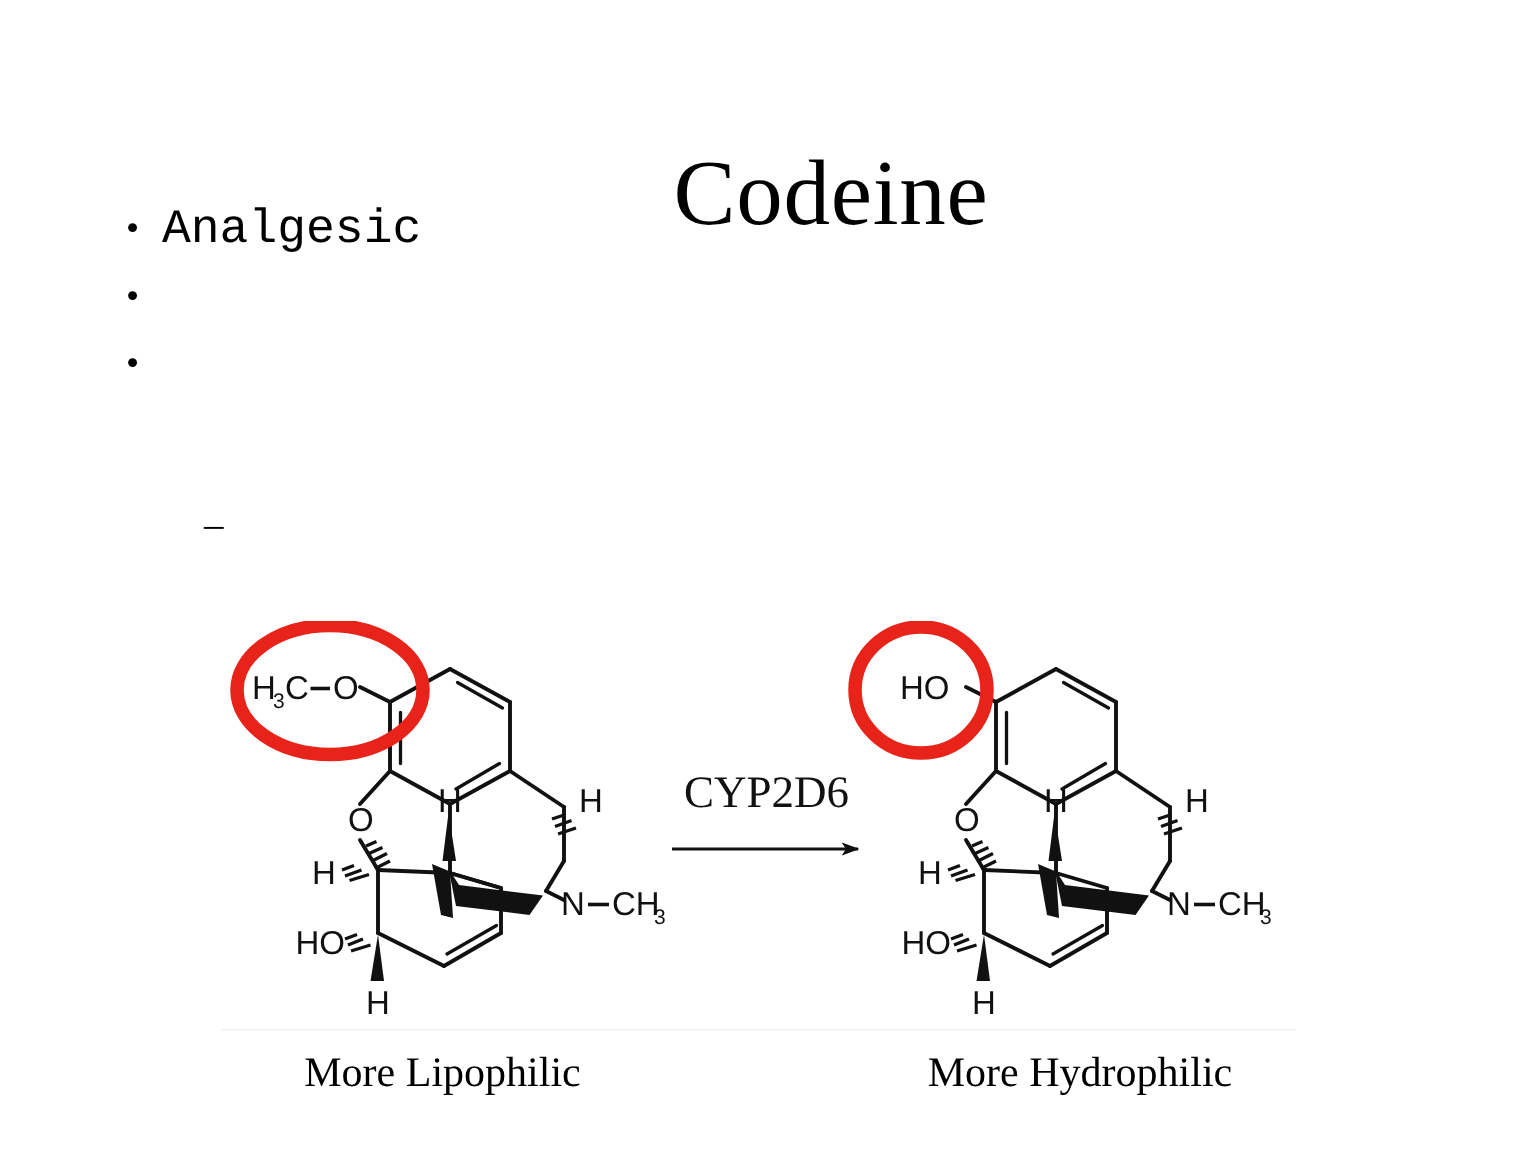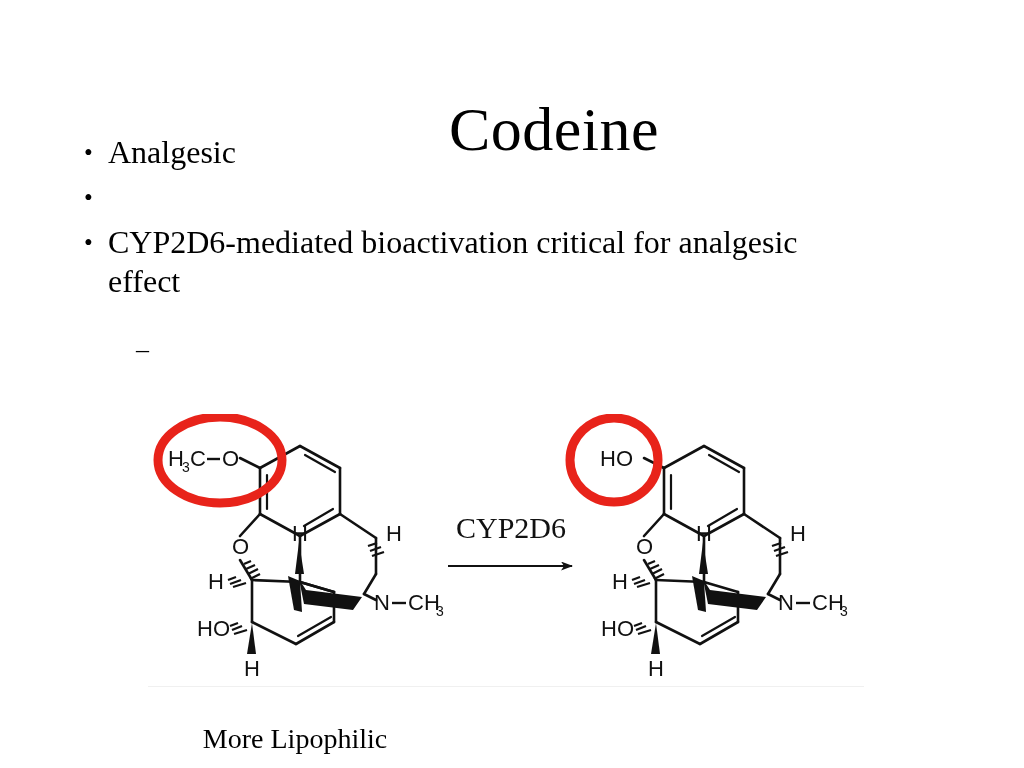--- a/index.html
+++ b/index.html
@@ -50,20 +50,21 @@
     flex: 0 0 34px;
     font-size: 25px;
     line-height: 39px;
     text-align: left;
     padding-left: 10px;
     box-sizing: border-box;
   }
   .bullet-text {
     flex: 1 1 auto;
     max-width: 730px;
+    font-family: Liberation Mono, monospace;
   }
 
   
   #sub-bullet-list {
     position: absolute;
     left: 136px;
     top: 334px;
     width: 840px;
   }
   .subbullet-row {
@@ -91,21 +92,21 @@
   #reaction-svg {
     position: absolute;
     left: 0;
     top: 0;
   }
 
   
   #caption-row {
     position: absolute;
     left: 120px;
-    top: 722px;
+    top: 699px;
     width: 800px;
     display: flex;
   }
   .caption {
     font-size: 28px;
     line-height: 34px;
     text-align: center;
   }
   #caption-left  { width: 350px; }
   #caption-right { width: 400px; margin-left: 50px; }
@@ -121,21 +122,20 @@
     <span class="bullet-marker">•</span>
     <span class="bullet-text">Analgesic</span>
   </div>
 
   <div class="bullet-row">
     <span class="bullet-marker">•</span>
   </div>
 
   <div class="bullet-row">
     <span class="bullet-marker">•</span>
-    <span class="bullet-text">CYP2D6-mediated bioactivation critical for analgesic effect</span>
   </div>
 
 </div>
 
 <div id="sub-bullet-list">
   <div class="subbullet-row">
     <span class="subbullet-marker">–</span>
   </div>
 </div>
 
@@ -336,13 +336,14 @@
       <text x="288" y="202" font-size="14">3</text>
     </g>
 
     <ellipse cx="466" cy="46" rx="44" ry="42" stroke="#e8231a" stroke-width="9" fill="none"></ellipse>
 
   </svg>
 </div>
 
 <div id="caption-row">
   <div id="caption-left" class="caption">More Lipophilic</div>
+  <div id="caption-right" class="caption">More Hydrophilic</div>
 </div>
 
 </body></html>

